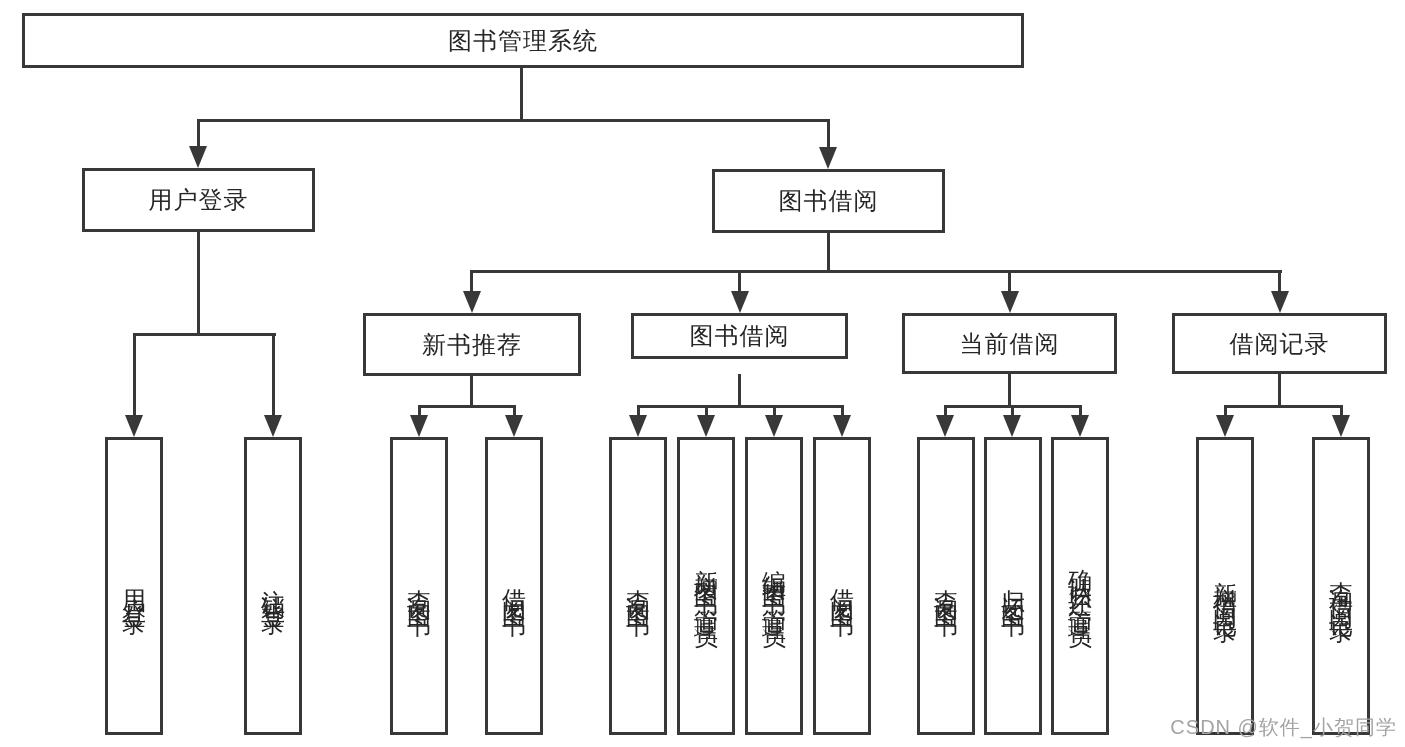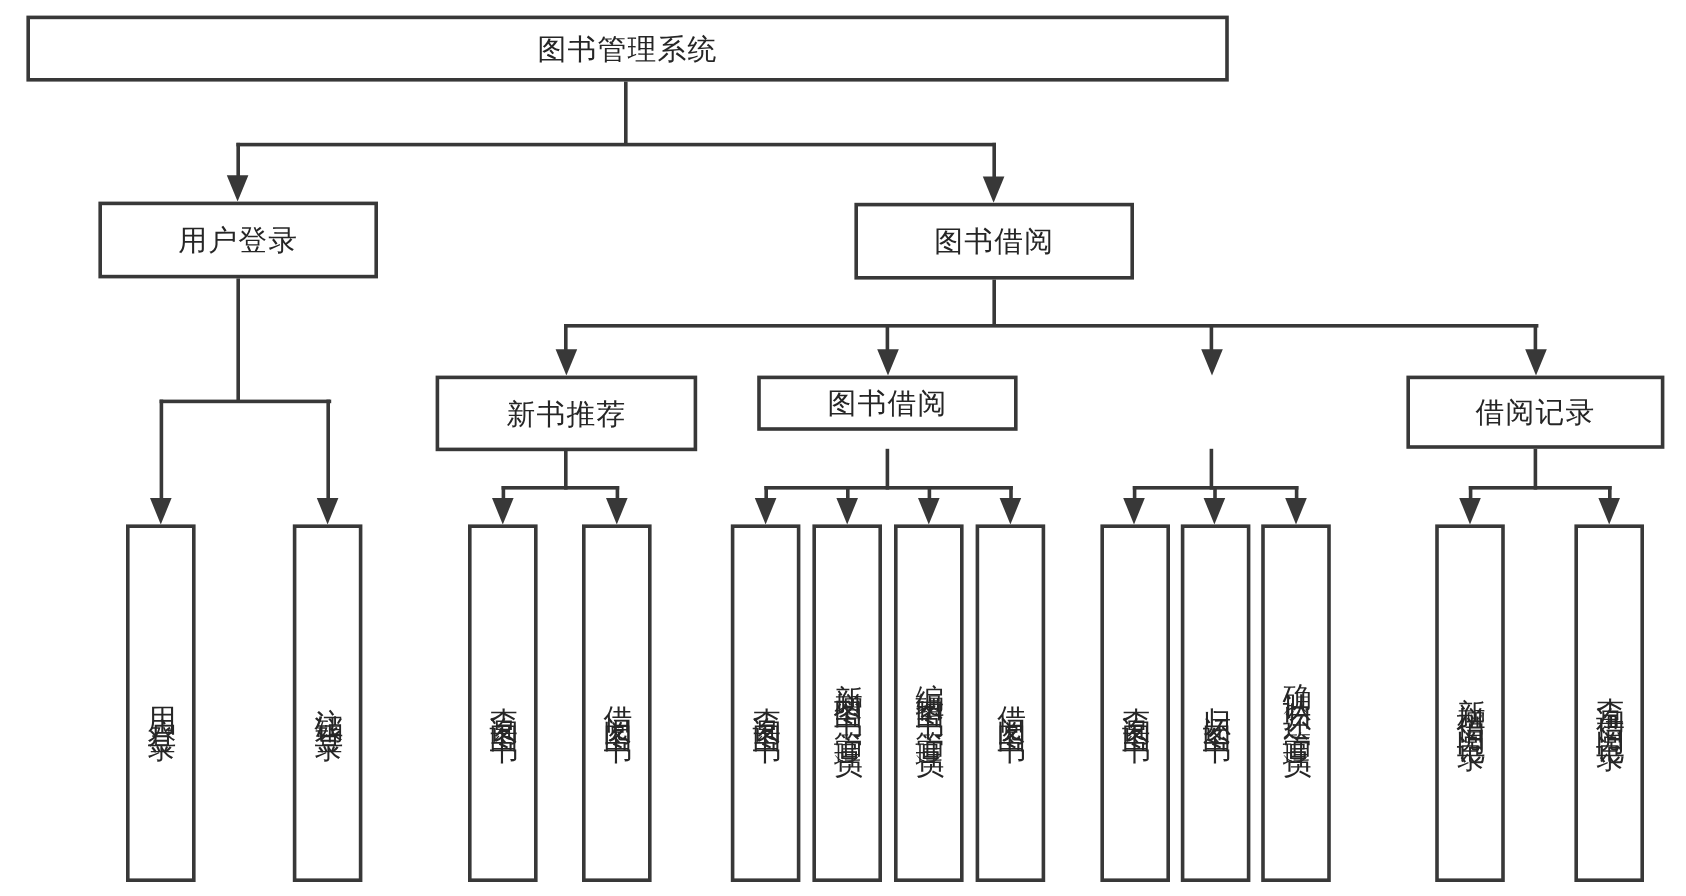--- a/index.html
+++ b/index.html
@@ -92,20 +92,21 @@
   <div class="arrow-down" style="left:463px; top:291px;"></div>
   <div class="vline" style="left:738px; top:270px; width:3px; height:23px;"></div>
   <div class="arrow-down" style="left:731px; top:291px;"></div>
   <div class="vline" style="left:1008px; top:270px; width:3px; height:23px;"></div>
   <div class="arrow-down" style="left:1001px; top:291px;"></div>
   <div class="vline" style="left:1278px; top:270px; width:3px; height:23px;"></div>
   <div class="arrow-down" style="left:1271px; top:291px;"></div>
 
   <div class="box" style="left:363px; top:313px; width:218px; height:63px;">新书推荐</div>
   <div class="box" style="left:631px; top:313px; width:217px; height:46px;">图书借阅</div>
+  <div class="box" style="left:902px; top:313px; width:215px; height:61px;">当前借阅</div>
   <div class="box" style="left:1172px; top:313px; width:215px; height:61px;">借阅记录</div>
 
   <div class="vline" style="left:470px; top:374px; width:3px; height:34px;"></div>
   <div class="hline" style="left:418px; top:405px; width:98px; height:3px;"></div>
   <div class="vline" style="left:418px; top:405px; width:3px; height:14px;"></div>
   <div class="arrow-down" style="left:410px; top:415px;"></div>
   <div class="vline" style="left:513px; top:405px; width:3px; height:14px;"></div>
   <div class="arrow-down" style="left:505px; top:415px;"></div>
 
   <div class="vline" style="left:738px; top:374px; width:3px; height:34px;"></div>
@@ -146,14 +147,15 @@
   <div class="box leaf" style="left:745px; top:437px; width:58px; height:298px;">编辑图书（管理员）</div>
   <div class="box leaf" style="left:813px; top:437px; width:58px; height:298px;">借阅图书</div>
 
   <div class="box leaf" style="left:917px; top:437px; width:58px; height:298px;">查询图书</div>
   <div class="box leaf" style="left:984px; top:437px; width:58px; height:298px;">归还图书</div>
   <div class="box leaf" style="left:1051px; top:437px; width:58px; height:298px;">确认归还（管理员）</div>
 
   <div class="box leaf" style="left:1196px; top:437px; width:58px; height:298px;">新增借阅记录</div>
   <div class="box leaf" style="left:1312px; top:437px; width:58px; height:298px;">查询借阅记录</div>
 
+  <div class="watermark">CSDN @软件_小贺同学</div>
 
 </div>
 
 </body></html>

